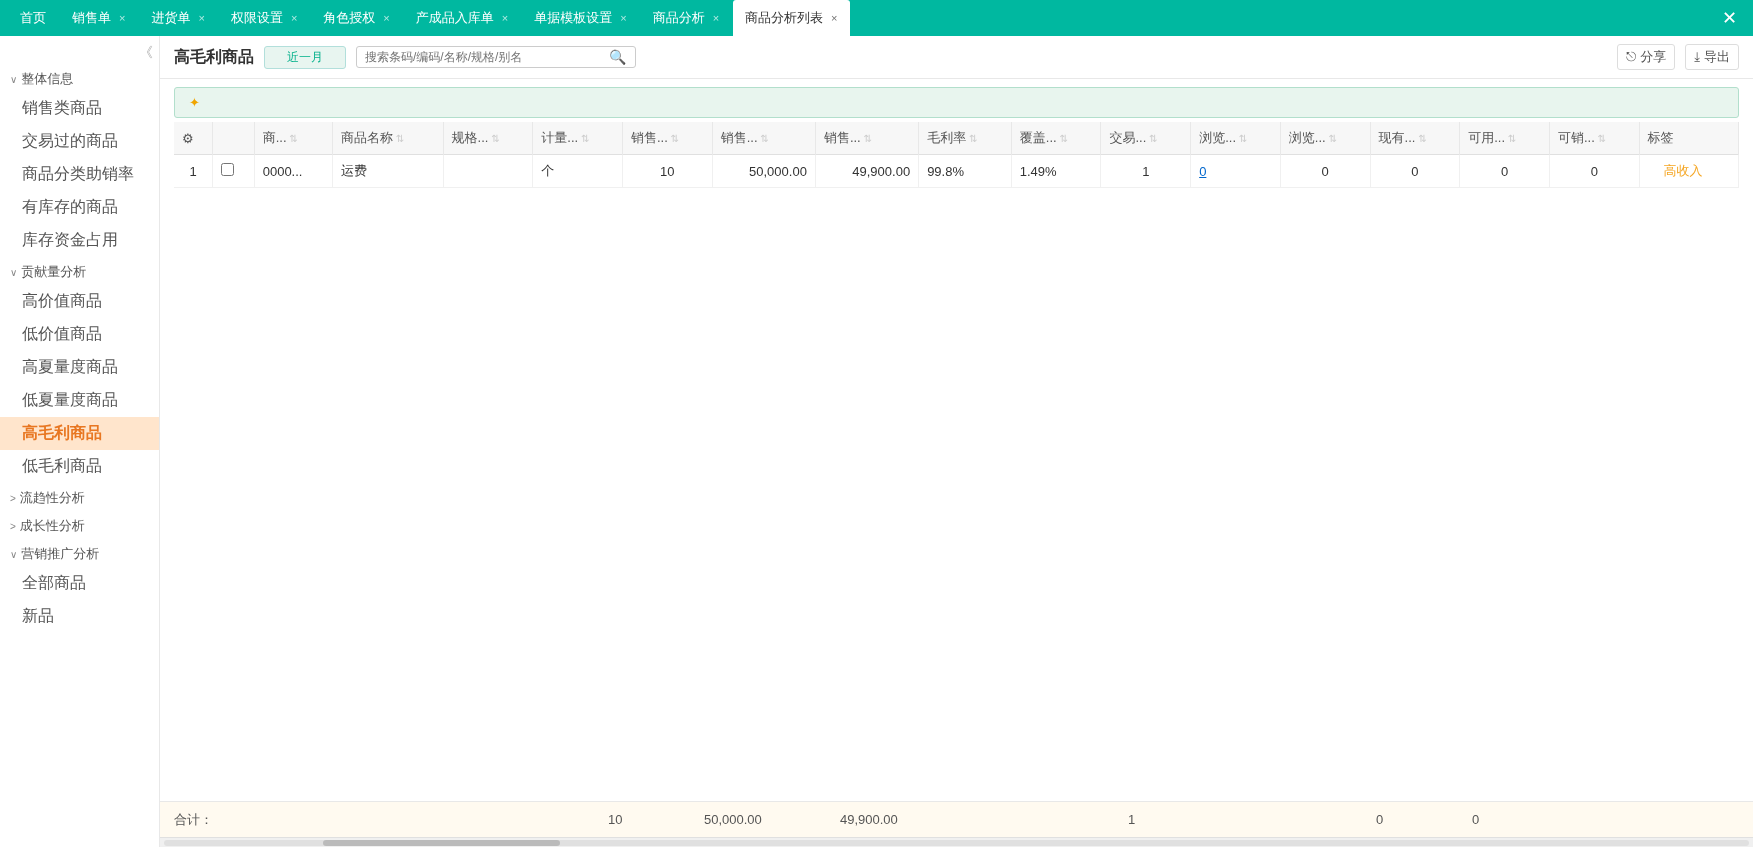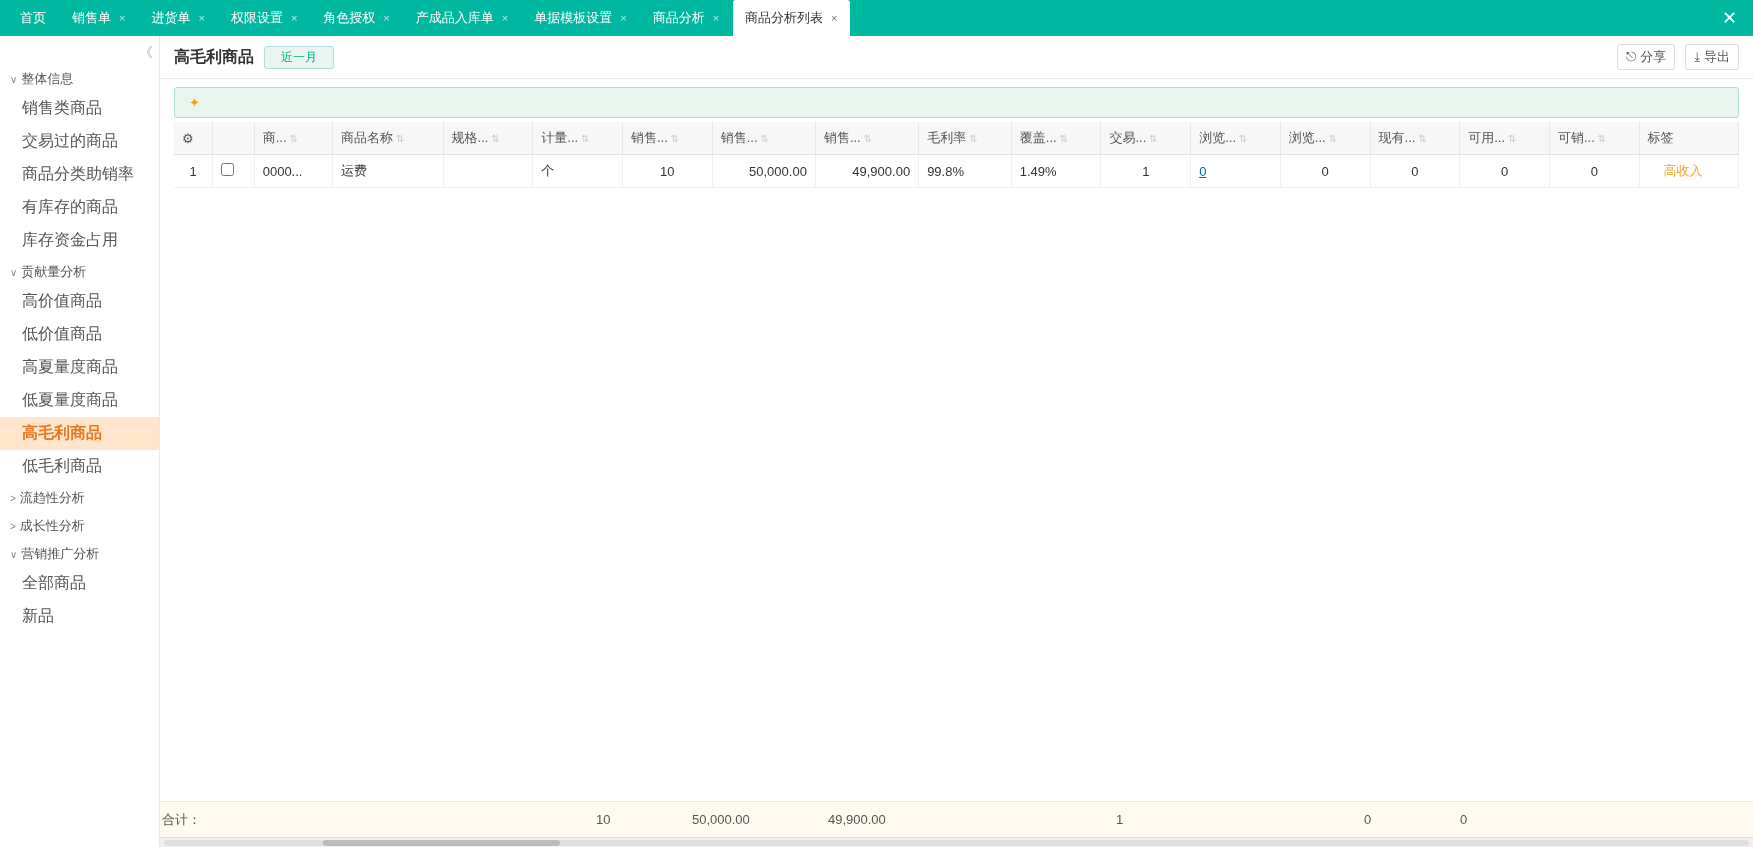--- a/index.html
+++ b/index.html
@@ -96,21 +96,21 @@
     .content-title {
       font-size: 16px;
       font-weight: bold;
       color: #333;
     }
     .time-filter-btn {
       background: #e8f5f0;
       color: #00b08a;
       border: 1px solid #b2dfdb;
       border-radius: 3px;
-      padding: 2px 16px;
+      padding: 2px 22px;
       cursor: pointer;
       font-size: 12px;
     }
     .search-box {
       display: flex;
       align-items: center;
       border: 1px solid #ccc;
       border-radius: 3px;
       padding: 2px 8px;
       gap: 6px;
@@ -193,21 +193,21 @@
     .td-center { text-align: center; }
     .td-right { text-align: right; }
     .link-style { color: #0066cc; text-decoration: underline; cursor: pointer; }
 
     
     .footer-bar {
       display: flex;
       align-items: center;
       background: #fffaf0;
       border-top: 1px solid #e8e8e8;
-      padding: 6px 2px;
+      padding: 6px 14px;
       font-size: 13px;
       color: #555;
       gap: 16px;
       min-height: 36px;
     }
     .footer-label { color: #555; font-weight: normal; min-width: 50px; }
     .footer-cell { padding: 0 8px; min-width: 80px; }
     .footer-cell.wide { min-width: 120px; }
 
     
@@ -297,20 +297,24 @@
         <div class="sidebar-item">全部商品</div>
         <div class="sidebar-item">新品</div>
       </div>
   </div>
 
   <div class="content-area">
 
     <div class="content-header">
       <span class="content-title">高毛利商品</span>
       <button class="time-filter-btn">近一月</button>
+      <div class="search-box">
+        <input type="text" placeholder="搜索条码/编码/名称/规格/别名" style="">
+        <span class="search-icon">🔍</span>
+      </div>
       <div class="header-spacer"></div>
       <button class="header-action-btn">
         <span>⎋</span>
         <span>分享</span>
       </button>
       <button class="header-action-btn">
         <span>⤓</span>
         <span>导出</span>
       </button>
     </div>

